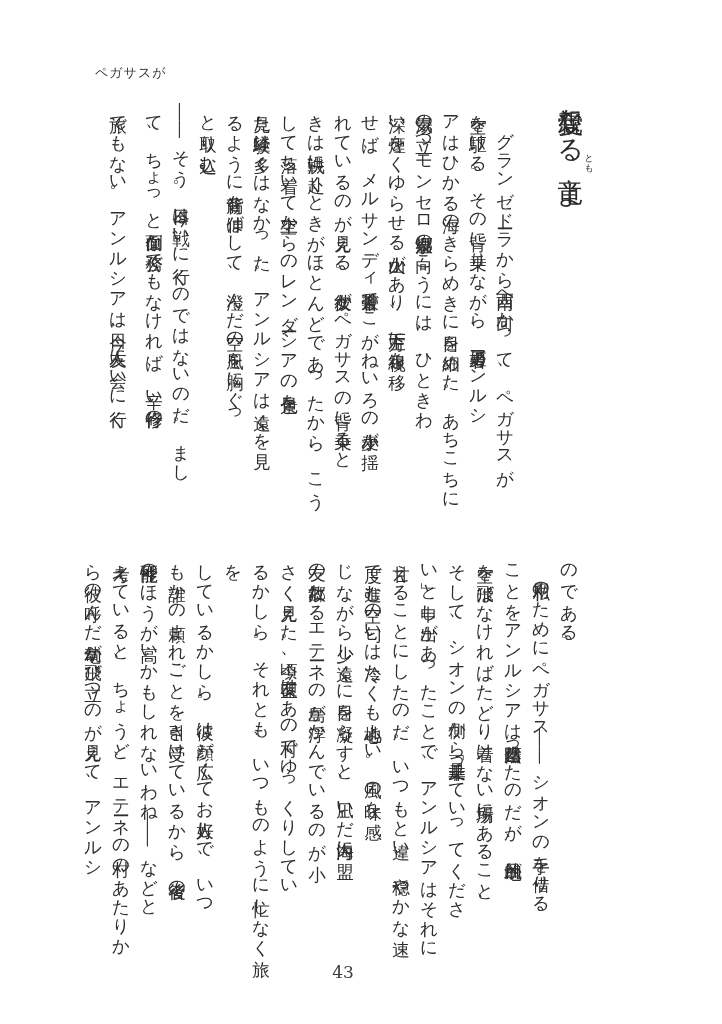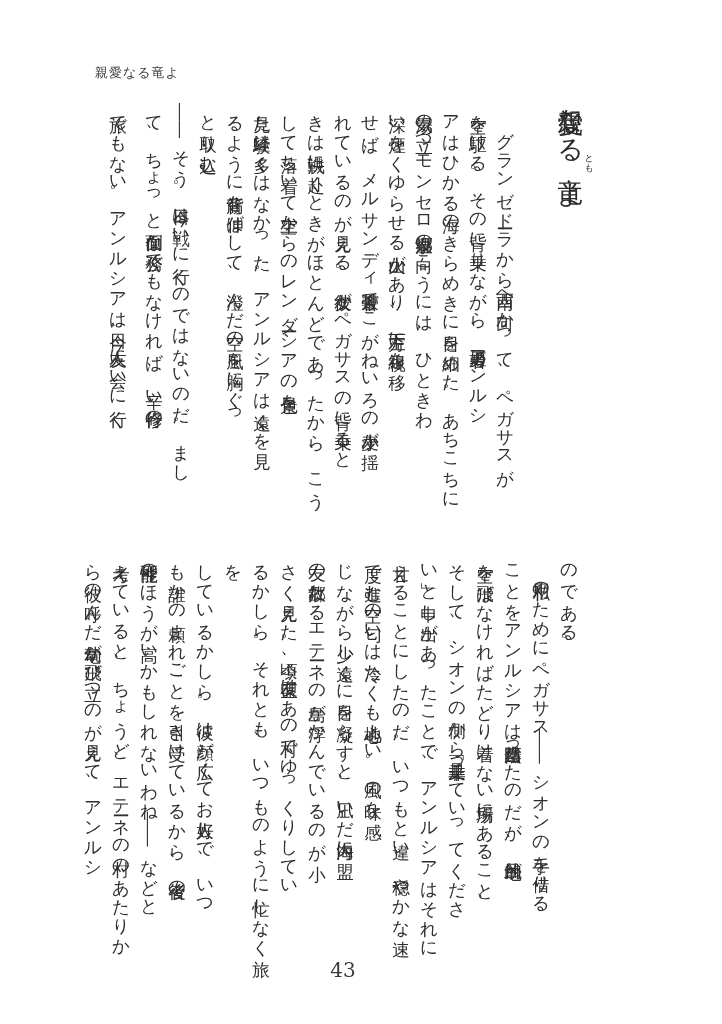--- a/index.html
+++ b/index.html
@@ -59,30 +59,30 @@
   .boten {
     -webkit-text-emphasis: filled sesame #2e2e2e;
     text-emphasis: filled sesame #2e2e2e;
   }
   .page-number {
     position: absolute;
     bottom: 42px;
     left: 0;
     width: 686px;
     text-align: center;
-    font-size: 20px;
+    font-size: 17px;
     color: #3c3c3c;
   }
 </style>
 </head>
 <body>
 
 <div class="page">
 
-  <div class="running-header">親愛なる竜よ</div>
+  <div class="running-header">ペガサスが</div>
 
   <h1 class="chapter-title">親愛なる<ruby>竜<rt>とも</rt></ruby>よ</h1>
 
   <div class="band band-upper">
       <div class="line">　グランゼドーラから南西へ向かって、ペガサスが</div>
       <div class="line">空を駆ける。その背に乗りながら、勇者姫アンルシ</div>
       <div class="line">アはひかる海のきらめきに目を細めた。あちこちに</div>
       <div class="line">湯気の立つモンセロ温泉郷の向こうには、ひときわ</div>
       <div class="line">深い煙をくゆらせる火山があり、左下方に視線を移</div>
       <div class="line">せば、メルサンディ穀倉帯でこがねいろの小麦が揺</div>

